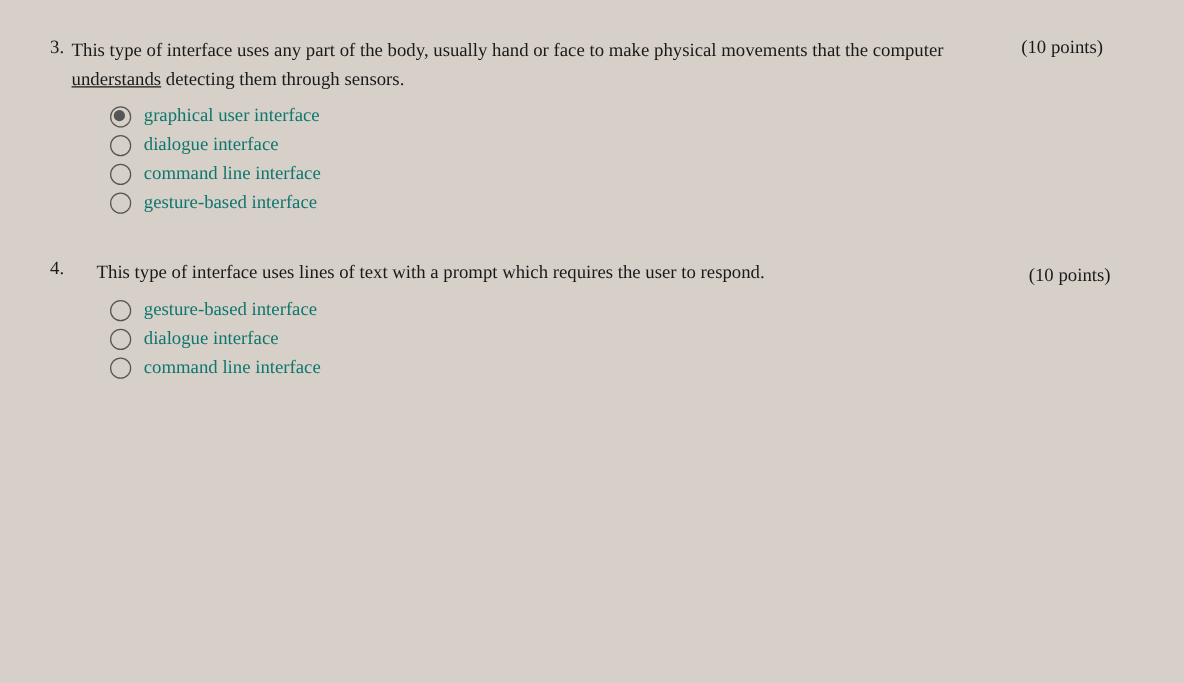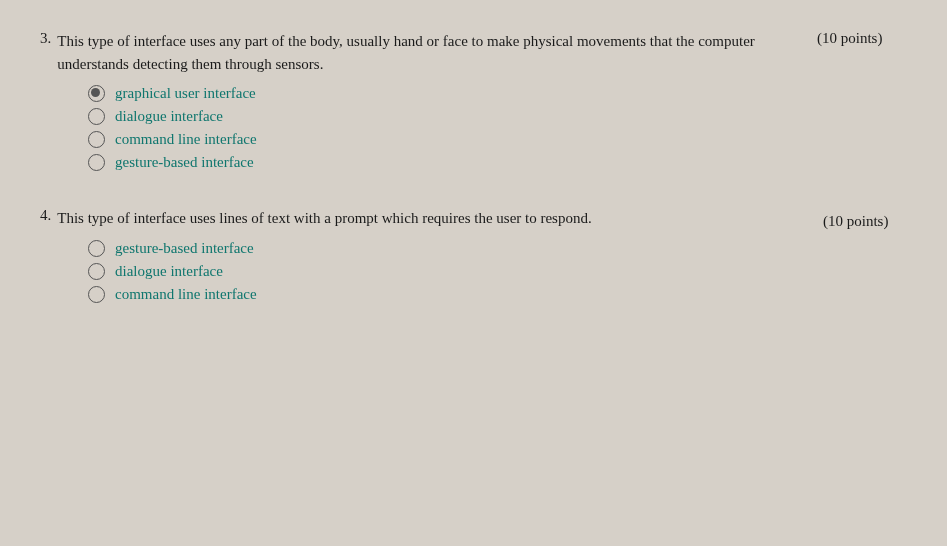--- a/index.html
+++ b/index.html
@@ -16,20 +16,21 @@
       width: 947px;
       min-height: 546px;
       padding: 30px 40px;
     }
 
     .question-block {
       margin-bottom: 36px;
     }
 
     .underline {
+      text-decoration: underline;
     }
 
     .options-list {
       list-style: none;
       padding-left: 48px;
       margin-top: 8px;
     }
 
     .option-item {
       display: flex;
@@ -113,20 +114,21 @@
 
     .q4-text-and-points {
       display: flex;
       flex: 1;
       align-items: flex-end;
     }
 
     .q4-text {
       flex: 1;
       line-height: 1.55;
+      margin-left: 20px;
     }
 
     .q4-points {
       white-space: nowrap;
       min-width: 90px;
       text-align: left;
       padding-left: 6px;
       font-size: 15px;
     }
   </style>

